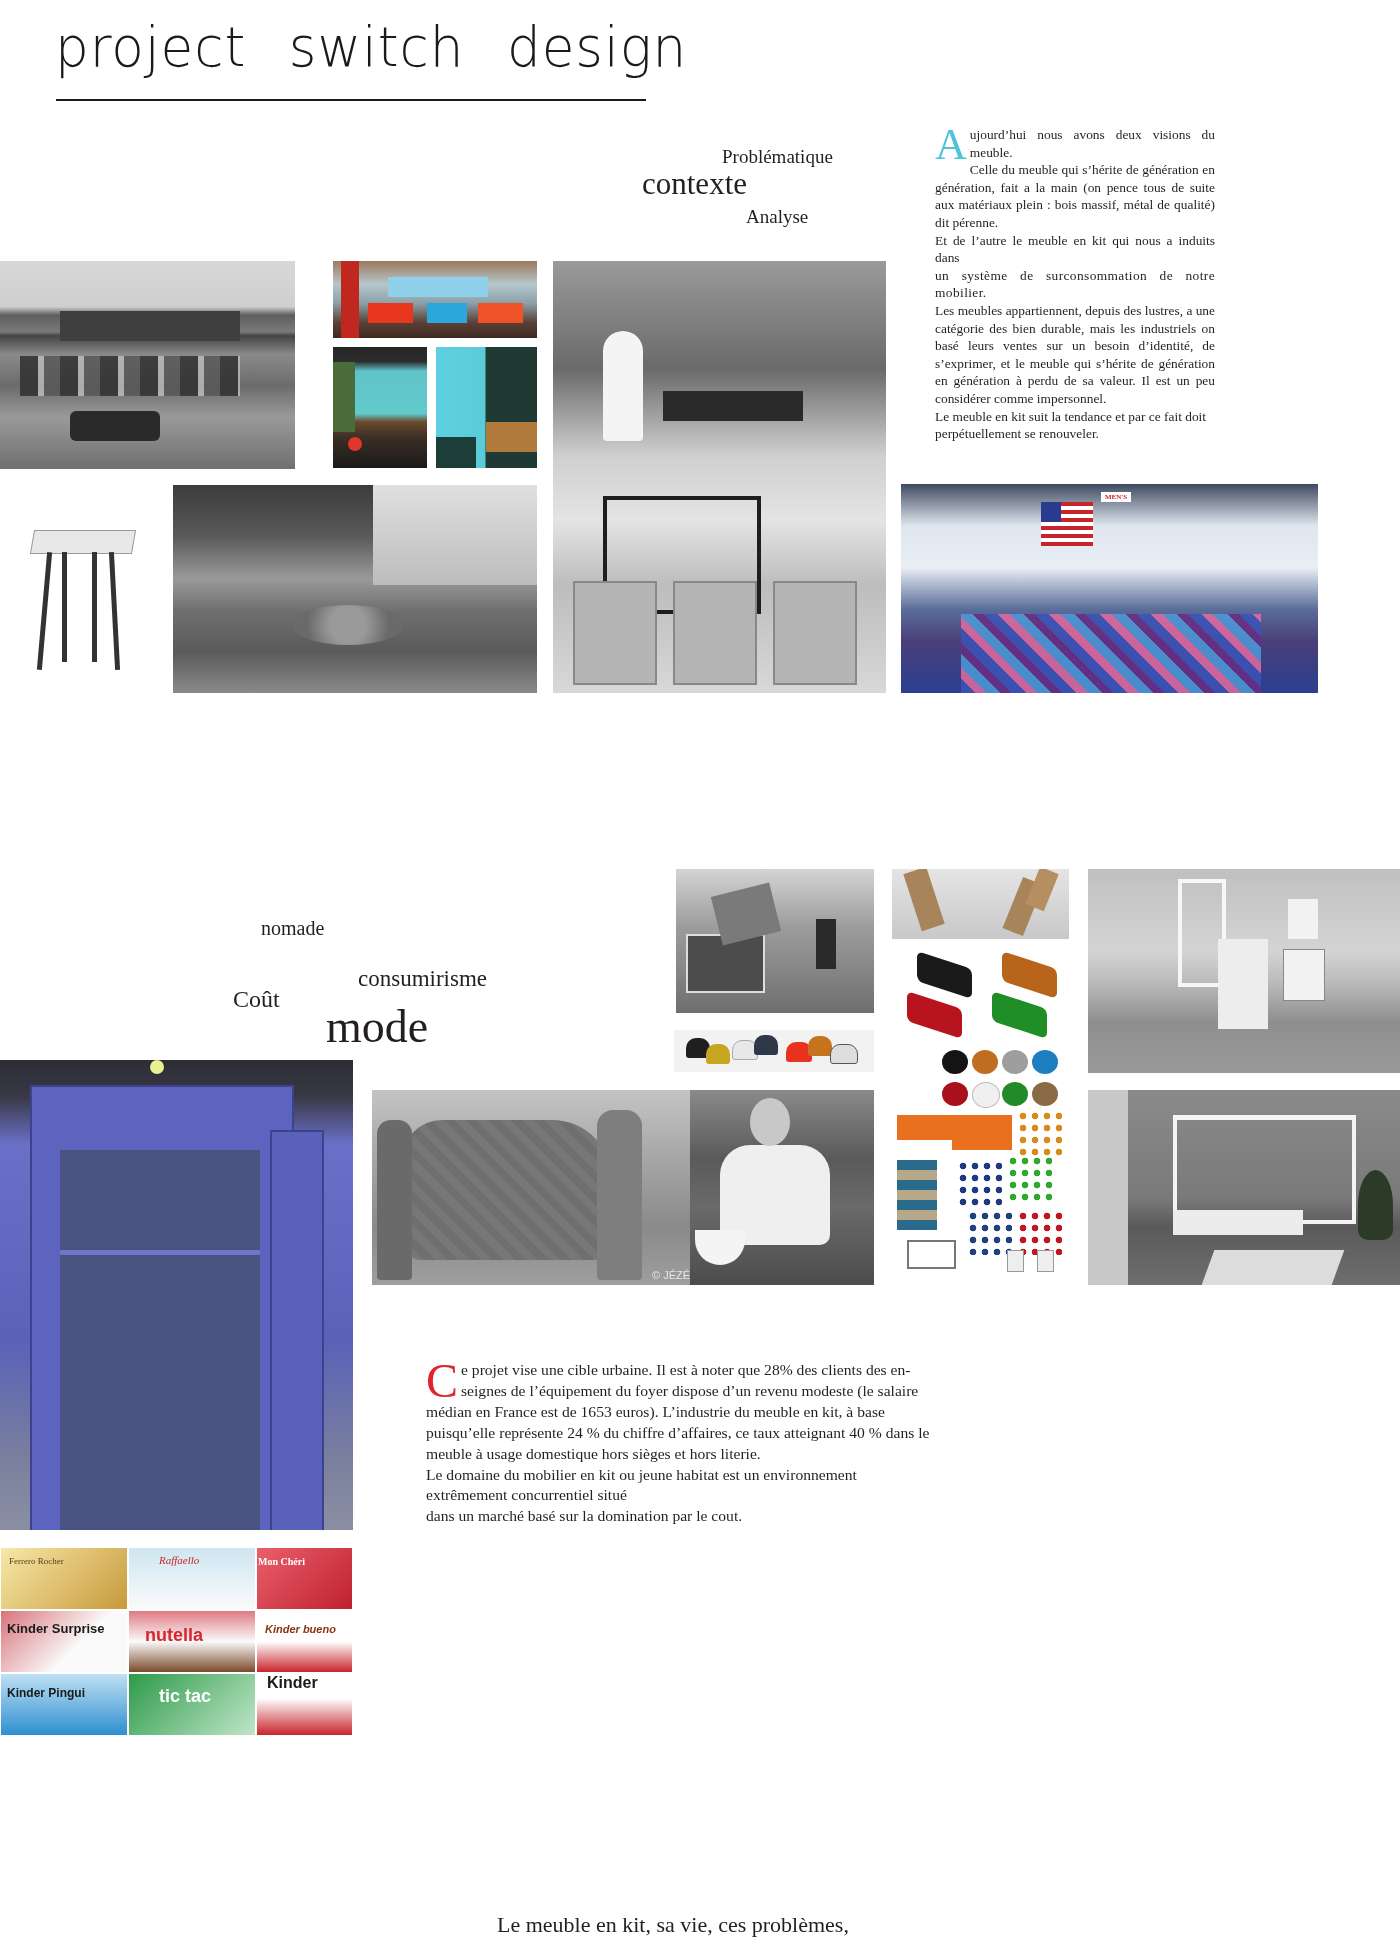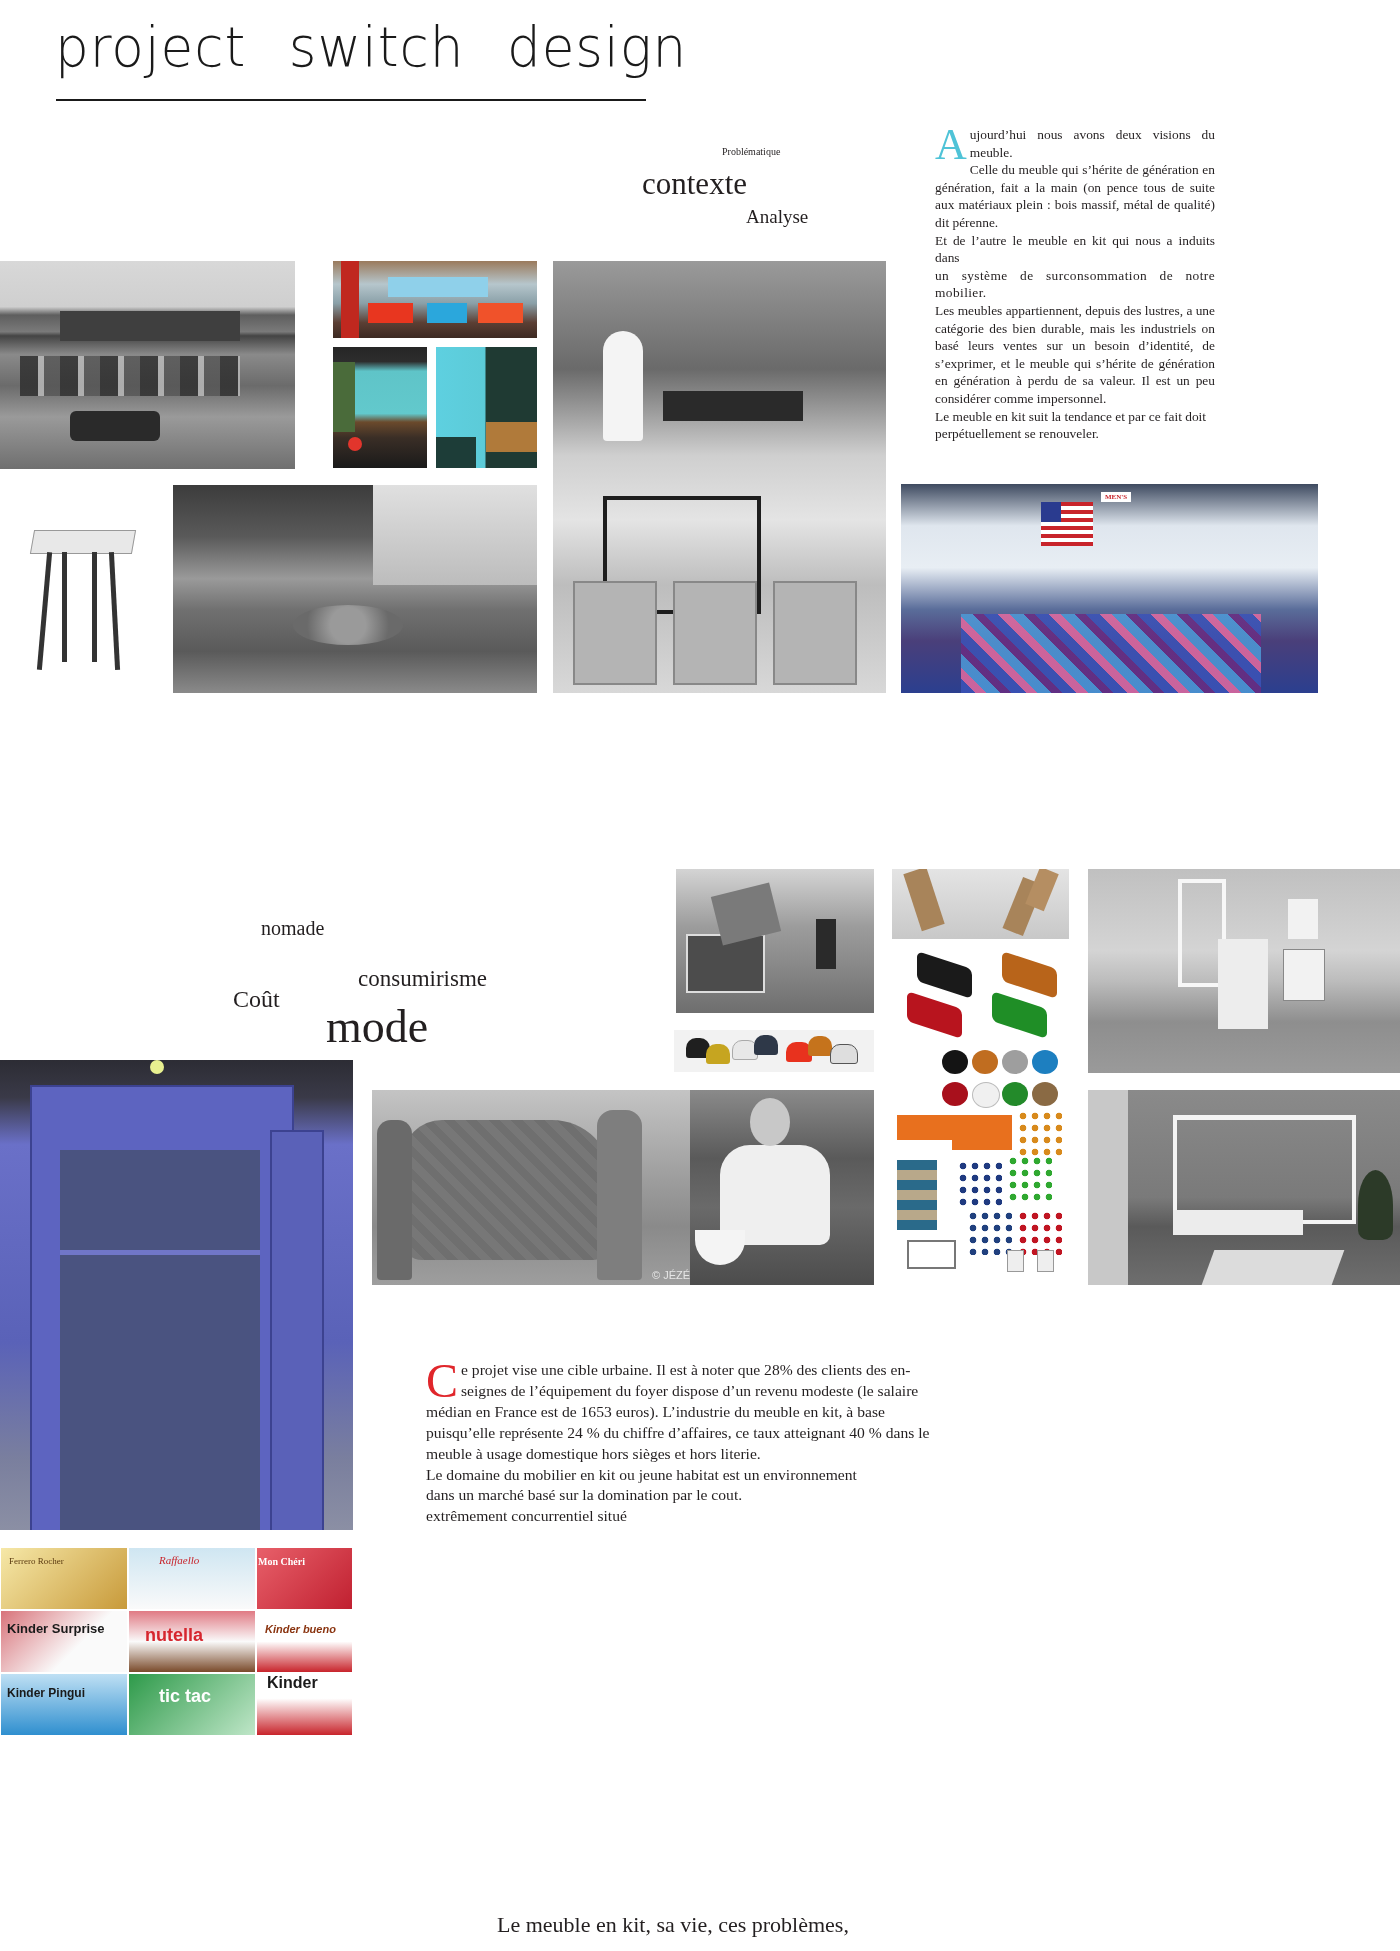--- a/index.html
+++ b/index.html
@@ -15,21 +15,21 @@
   .para2 p { margin:0; white-space:nowrap; }
   .photo { position:absolute; overflow:hidden; }
   .footer-line { font-size:22px; white-space:nowrap; }
 </style>
 </head>
 <body>
 
 <div class="abs title">project switch design</div>
 <div class="abs title-rule"></div>
 
-<div class="abs kw" style="left:722px; top:146px; font-size:10px;">Problématique</div>
+<div class="abs kw" style="left:722px; top:146px; font-size:19px;">Problématique</div>
 <div class="abs kw" style="left:642px; top:166px; font-size:31px;">contexte</div>
 <div class="abs kw" style="left:746px; top:206px; font-size:19px;">Analyse</div>
 
 <div class="abs para" style="left:935px; top:126px; width:280px;">
   <p><span class="dropcap" style="color:#4fc3d7;">A</span><span>ujourd’hui nous avons deux visions du meuble.</span></p>
   <p>Celle du meuble qui s’hérite de génération en génération, fait a la main (on pence tous de suite aux matériaux plein : bois massif, métal de qualité) dit pérenne.</p>
   <p>Et de l’autre le meuble en kit qui nous a induits dans</p>
   <p style="letter-spacing:0.4px;">un système de surconsommation de notre mobilier.</p>
   <p>Les meubles appartiennent, depuis des lustres, a une catégorie des bien durable, mais les industriels on basé leurs ventes sur un besoin d’identité, de s’exprimer, et le meuble qui s’hérite de génération en génération à perdu de sa valeur. Il est un peu considérer comme impersonnel.</p>
   <p style="text-align:left;">Le meuble en kit suit la tendance et par ce fait doit perpétuellement se renouveler.</p>
@@ -178,22 +178,22 @@
   <div class="abs" style="left:120px; top:160px; width:130px; height:35px; background:#dcdcdc; transform:skewX(-20deg);"></div>
 </div>
 
 <div class="abs para2" style="left:426px; top:1360px; width:560px;">
   <p><span class="dropcap" style="color:#e0262b; font-size:48px; line-height:38px;">C</span><span>e projet vise une cible urbaine. Il est à noter que 28% des clients des en-</span></p>
   <p>seignes de l’équipement du foyer dispose d’un revenu modeste (le salaire</p>
   <p style="clear:both">médian en France est de 1653 euros). L’industrie du meuble en kit, à base</p>
   <p>puisqu’elle représente 24 % du chiffre d’affaires, ce taux atteignant 40 % dans le</p>
   <p>meuble à usage domestique hors sièges et hors literie.</p>
   <p>Le domaine du mobilier en kit ou jeune habitat est un environnement</p>
+  <p>extrêmement concurrentiel situé</p>
   <p>dans un marché basé sur la domination par le cout.</p>
-  <p>extrêmement concurrentiel situé</p>
 </div>
 
 <div class="photo" style="left:0; top:1547px; width:353px; height:189px; display:grid; grid-template-columns:128px 128px 97px; grid-template-rows:63px 63px 63px; background:#fff;">
   <div style="background:linear-gradient(135deg,#f6e8a8,#c89a3a); border:1px solid #fff; font-size:9px; color:#5a3a10; padding:8px; box-sizing:border-box;">Ferrero Rocher</div>
   <div style="background:linear-gradient(180deg,#cfe6f2,#fafafa); border:1px solid #fff; font-size:11px; color:#c8242b; padding:6px 30px; box-sizing:border-box; font-style:italic;">Raffaello</div>
   <div style="background:linear-gradient(135deg,#e8606a,#c02030); border:1px solid #fff; font-size:10px; color:#fff; padding:8px 1px; box-sizing:border-box; font-weight:bold;">Mon Chéri</div>
   <div style="background:linear-gradient(135deg,#d8737a,#fafafa 60%); border:1px solid #fff; font-size:13px; color:#1a1a1a; padding:10px 6px; box-sizing:border-box; font-weight:bold; font-family:'Liberation Sans',sans-serif;">Kinder Surprise</div>
   <div style="background:linear-gradient(180deg,#e07a84,#fafafa 50%,#7a4a2a); border:1px solid #fff; font-size:18px; color:#d6262e; padding:14px 16px; box-sizing:border-box; font-weight:bold; font-family:'Liberation Sans',sans-serif;">nutella</div>
   <div style="background:linear-gradient(180deg,#ffffff 50%,#c8242b); border:1px solid #fff; font-size:11px; color:#8a3410; padding:12px 8px; box-sizing:border-box; font-weight:bold; font-style:italic; font-family:'Liberation Sans',sans-serif;">Kinder bueno</div>
   <div style="background:linear-gradient(180deg,#bfe0f4,#2f8fcf); border:1px solid #fff; font-size:12px; color:#1a1a1a; padding:12px 6px; box-sizing:border-box; font-weight:bold; font-family:'Liberation Sans',sans-serif;">Kinder Pingui</div>

